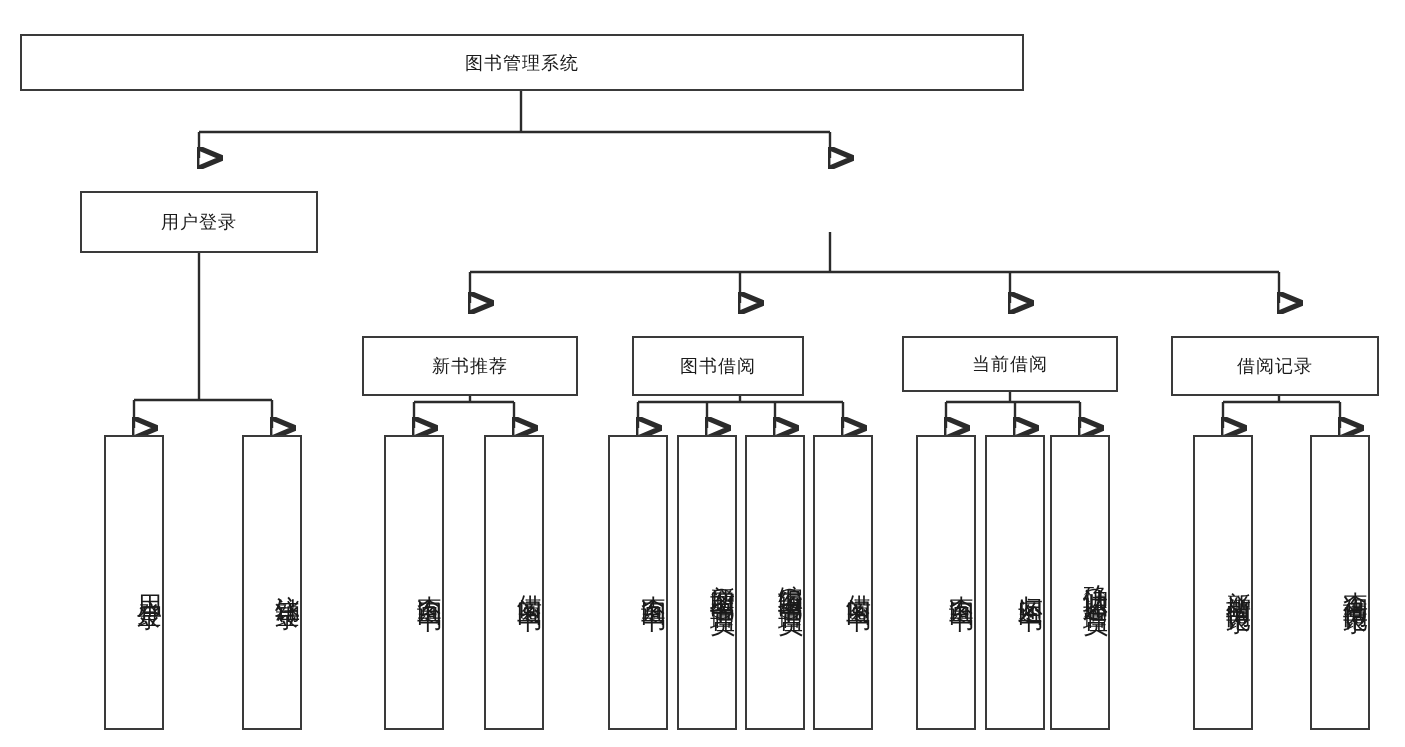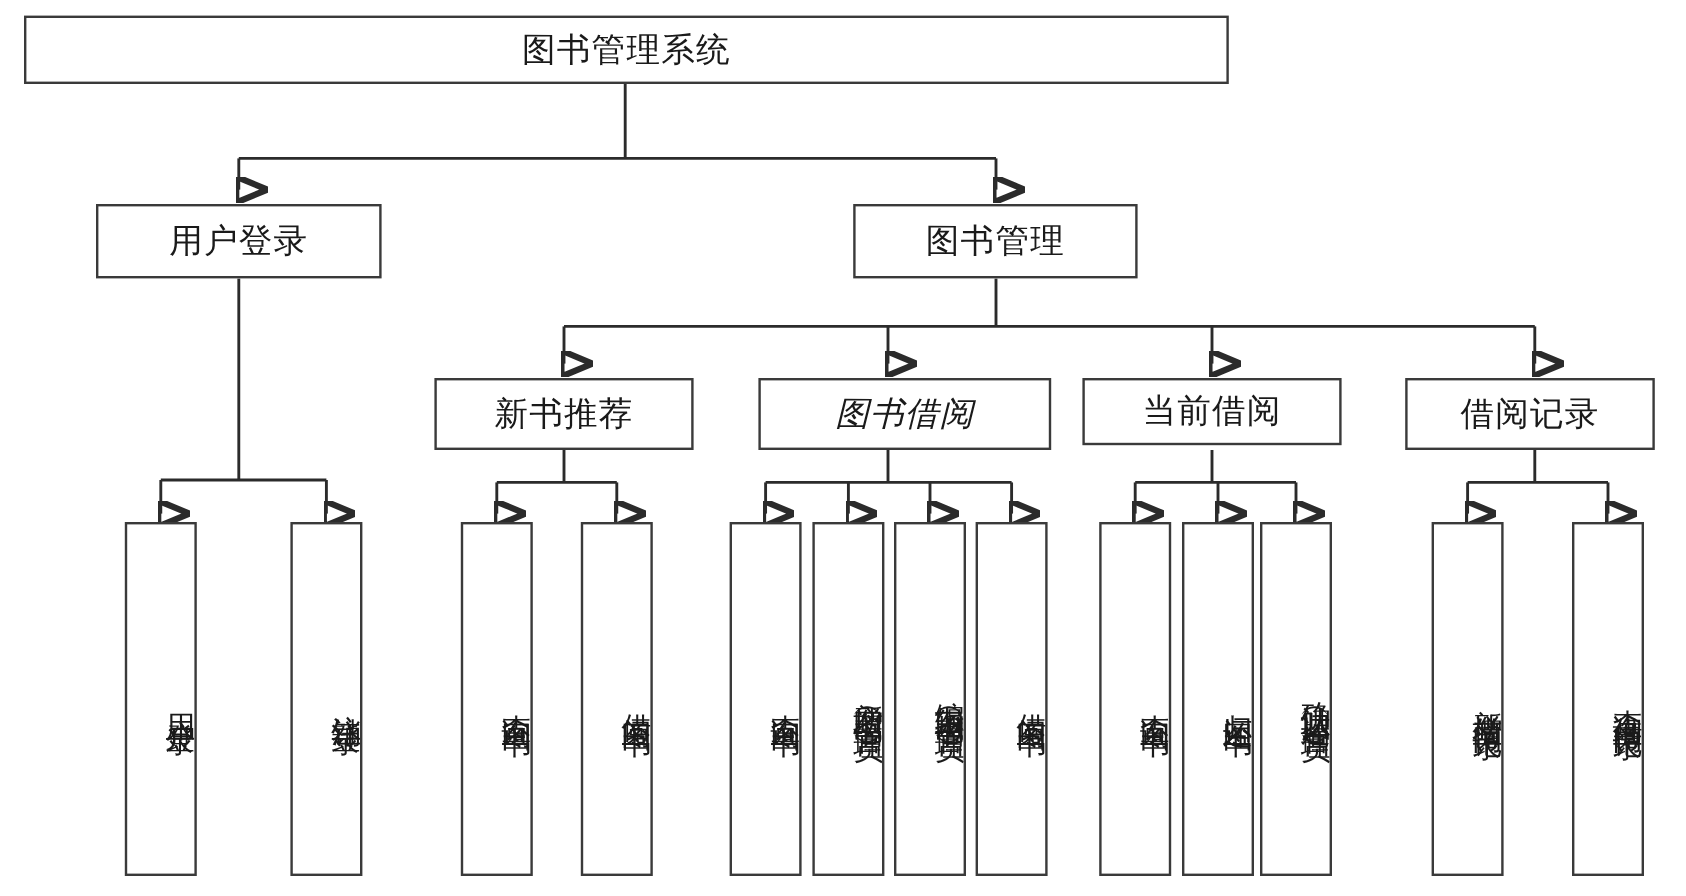--- a/index.html
+++ b/index.html
@@ -25,23 +25,24 @@
     position: absolute;
     box-sizing: border-box;
     background: #ffffff;
     border: 2px solid #3a3a3a;
     display: flex;
     align-items: center;
     justify-content: center;
     color: #1a1a1a;
   }
   .node-h {
-    font-size: 28px;
+    font-size: 18px;
     letter-spacing: 1px;
     white-space: nowrap;
+    margin-top: 21px;
   }
   .node-v {
     writing-mode: vertical-rl;
     text-orientation: upright;
     font-size: 25px;
     letter-spacing: 4px;
     line-height: 1;
     padding-top: 6px;
     padding-bottom: 6px;
     align-items: flex-start;
@@ -127,24 +128,23 @@
 
     <line x1="1279" y1="375" x2="1279" y2="402"></line>
     <line x1="1223" y1="402" x2="1340" y2="402"></line>
     <line x1="1223" y1="402" x2="1223" y2="428" marker-end="url(#arrow)"></line>
     <line x1="1340" y1="402" x2="1340" y2="428" marker-end="url(#arrow)"></line>
   </svg>
 
   <div class="node-box node-h" style="left:20px; top:13px; width:1004px; height:57px;">图书管理系统</div>
 
   <div class="node-box node-h" style="left:80px; top:170px; width:238px; height:62px;">用户登录</div>
-  <div class="node-box node-h" style="left:711px; top:170px; width:237px; height:62px;">图书管理</div>
 
   <div class="node-box node-h" style="left:362px; top:315px; width:216px; height:60px;text-align:right;">新书推荐</div>
-  <div class="node-box node-h" style="left:632px; top:315px; width:244px; height:60px;font-style:italic;">图书借阅</div>
+  <div class="node-box node-h" style="left:632px; top:315px; width:172px; height:60px;">图书借阅</div>
   <div class="node-box node-h" style="left:902px; top:315px; width:216px; height:56px;">当前借阅</div>
   <div class="node-box node-h" style="left:1171px; top:315px; width:208px; height:60px;">借阅记录</div>
 
   <div class="node-box node-v" style="left:104px; top:435px; width:60px; height:295px;">用户登录</div>
   <div class="node-box node-v" style="left:242px; top:435px; width:60px; height:295px;">注销登录</div>
 
   <div class="node-box node-v" style="left:384px; top:435px; width:60px; height:295px;">查询图书</div>
   <div class="node-box node-v" style="left:484px; top:435px; width:60px; height:295px;">借阅图书</div>
 
   <div class="node-box node-v" style="left:608px; top:435px; width:60px; height:295px;">查询图书</div>

